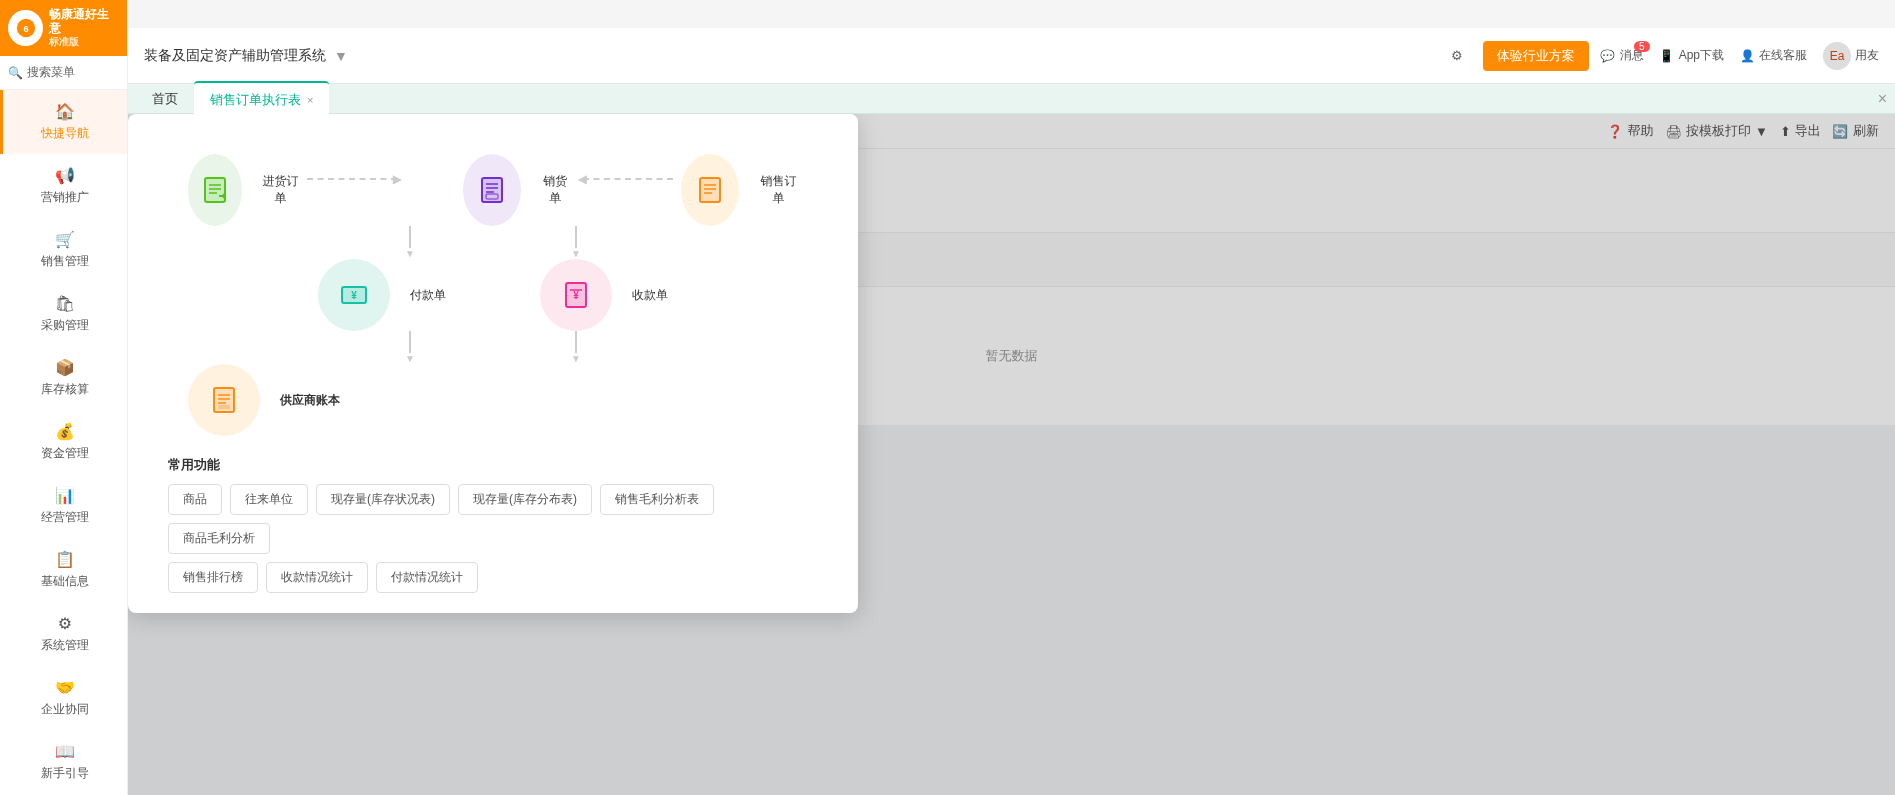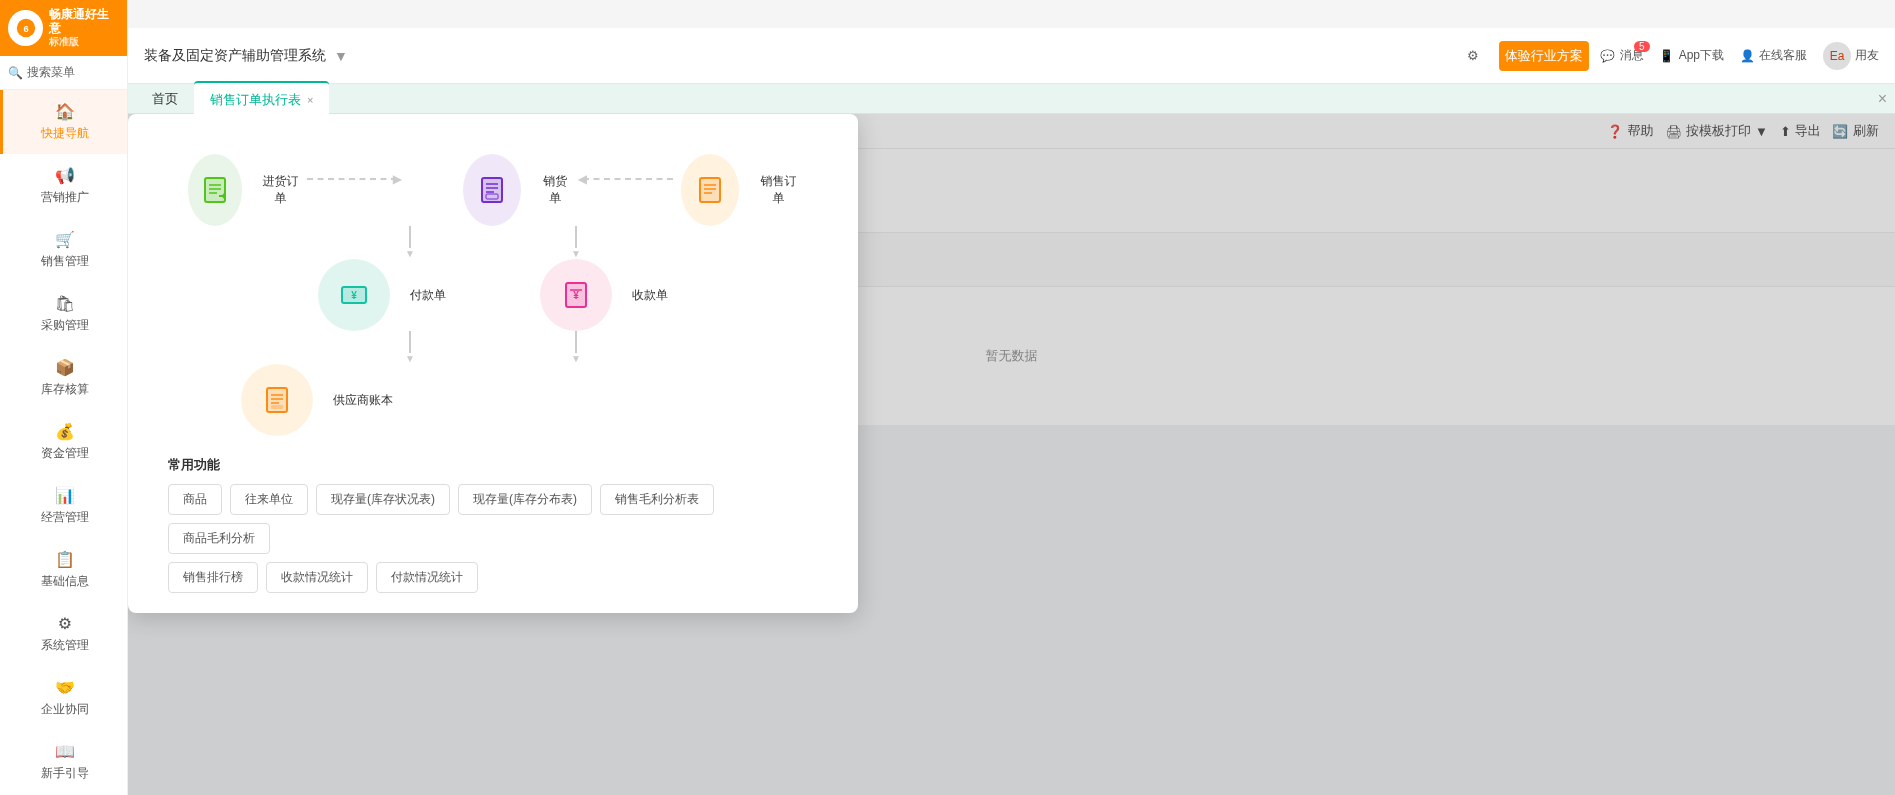--- a/index.html
+++ b/index.html
@@ -19,21 +19,21 @@
     .sidebar-item.active { background: #fff5ee; color: #ff8c00; border-left-color: #ff8c00; }
     .sidebar-item .icon { font-size: 16px; }
 
     
     .main { flex: 1; display: flex; flex-direction: column; overflow: hidden; margin-top: 28px; }
 
     
     .topbar { background: white; height: 56px; display: flex; align-items: center; padding: 0 16px; border-bottom: 1px solid #e8e8e8; gap: 12px; }
     .topbar-title { font-size: 14px; color: #333; flex: 1; display: flex; align-items: center; gap: 8px; }
     .topbar-gear { width: 28px; height: 28px; display: flex; align-items: center; justify-content: center; color: #666; cursor: pointer; }
-    .topbar-btn { background: #ff8c00; color: white; border: none; border-radius: 4px; padding: 6px 6px; cursor: pointer; font-size: 13px; }
+    .topbar-btn { background: #ff8c00; color: white; border: none; border-radius: 4px; padding: 6px 14px; cursor: pointer; font-size: 13px; }
     .topbar-actions { display: flex; align-items: center; gap: 16px; margin-left: auto; }
     .topbar-action { display: flex; align-items: center; gap: 4px; color: #555; font-size: 12px; cursor: pointer; position: relative; }
     .badge { background: #ff4d4f; color: white; border-radius: 10px; font-size: 10px; padding: 0 4px; min-width: 16px; text-align: center; position: absolute; top: -6px; right: -6px; }
     .avatar { width: 28px; height: 28px; background: #ddd; border-radius: 50%; display: flex; align-items: center; justify-content: center; font-size: 12px; color: #c2410c; }
 
     
     .tabbar { background: #e8f5f0; display: flex; align-items: center; height: 30px; padding: 0 8px; border-bottom: 1px solid #d0e8e0; }
     .tab { padding: 8px 16px; cursor: pointer; font-size: 13px; color: #555; border-radius: 4px 4px 0 0; display: flex; align-items: center; gap: 6px; }
     .tab.home { color: #333; }
     .tab.active { background: white; color: #00b894; border-top: 2px solid #00b894; }
@@ -371,21 +371,21 @@
               <div style="width:60px;"></div>
               <div style="display:flex;justify-content:flex-start;width:258px;">
                 <div style="display:flex;flex-direction:column;align-items:center;width:72px;">
                   <div style="width:2px;height:22px;border-left:2px solid #ccc;"></div>
                   <span style="color:#ccc;font-size:10px;">▼</span>
                 </div>
               </div>
             </div>
 
             <div style="display:flex;justify-content:space-between;padding:0 20px;">
-              <div style="display:flex;justify-content:center;width:258px;">
+              <div style="display:flex;justify-content:flex-start;width:258px;font-weight:bold;">
                 <div class="flow-node">
                   <div class="flow-circle orange">
                     <svg width="32" height="32" viewBox="0 0 32 32" fill="none">
                       <rect x="6" y="4" width="20" height="24" rx="2" fill="#fa8c16" opacity="0.2"></rect>
                       <rect x="6" y="4" width="20" height="24" rx="2" stroke="#fa8c16" stroke-width="2"></rect>
                       <line x1="10" y1="11" x2="22" y2="11" stroke="#fa8c16" stroke-width="1.5"></line>
                       <line x1="10" y1="15" x2="22" y2="15" stroke="#fa8c16" stroke-width="1.5"></line>
                       <line x1="10" y1="19" x2="18" y2="19" stroke="#fa8c16" stroke-width="1.5"></line>
                       <rect x="10" y="21" width="12" height="4" rx="1" fill="#fa8c16" opacity="0.3"></rect>
                     </svg>

